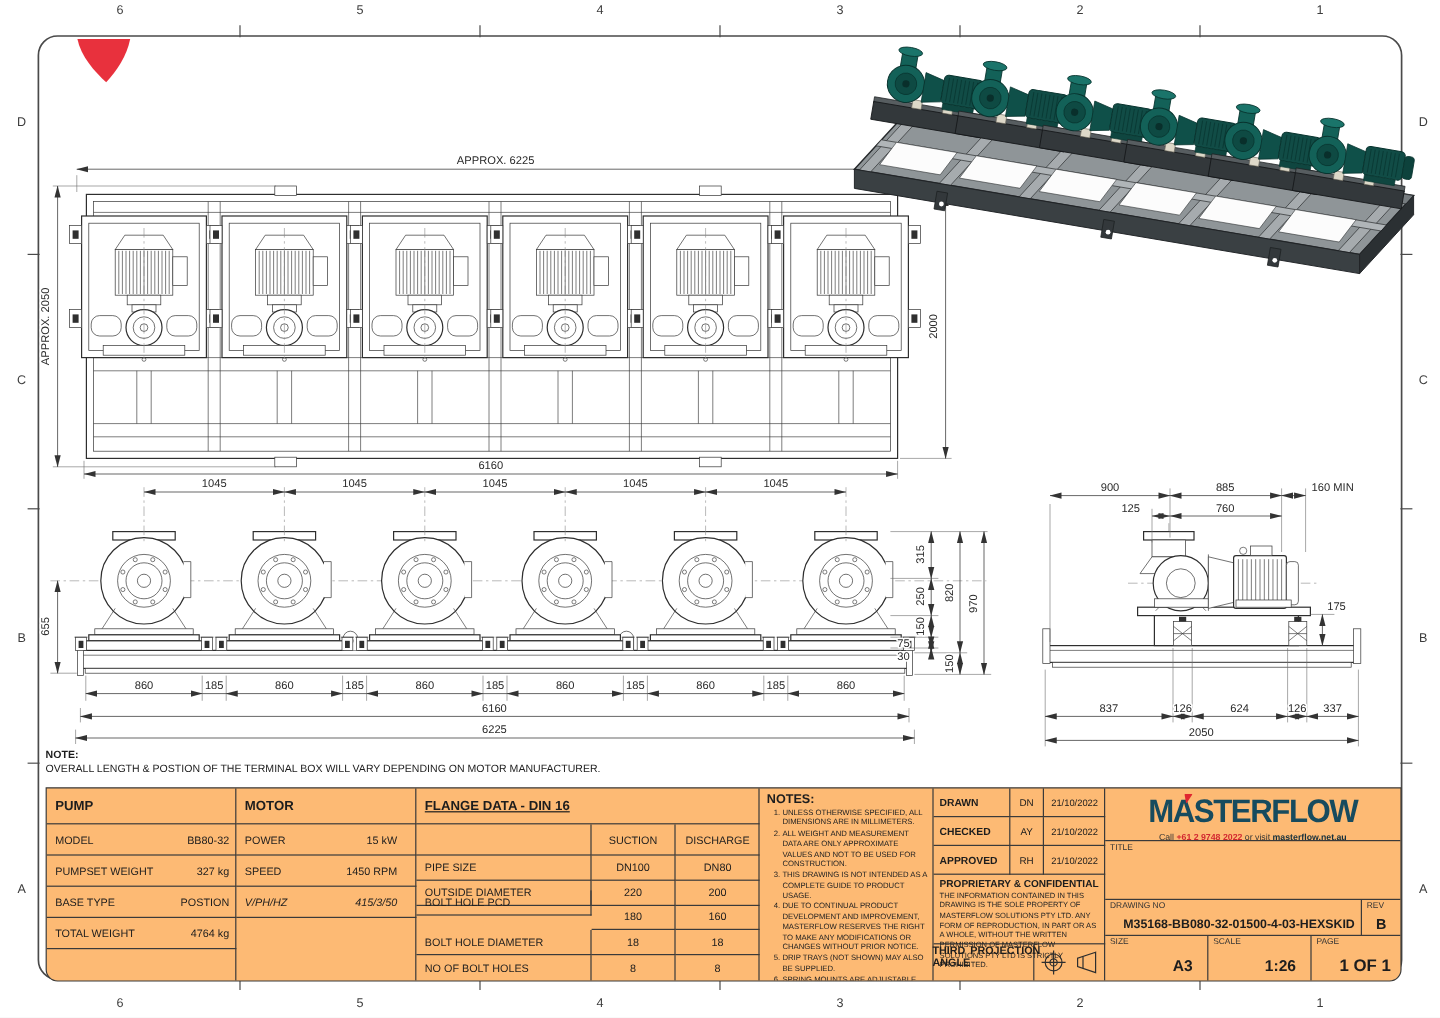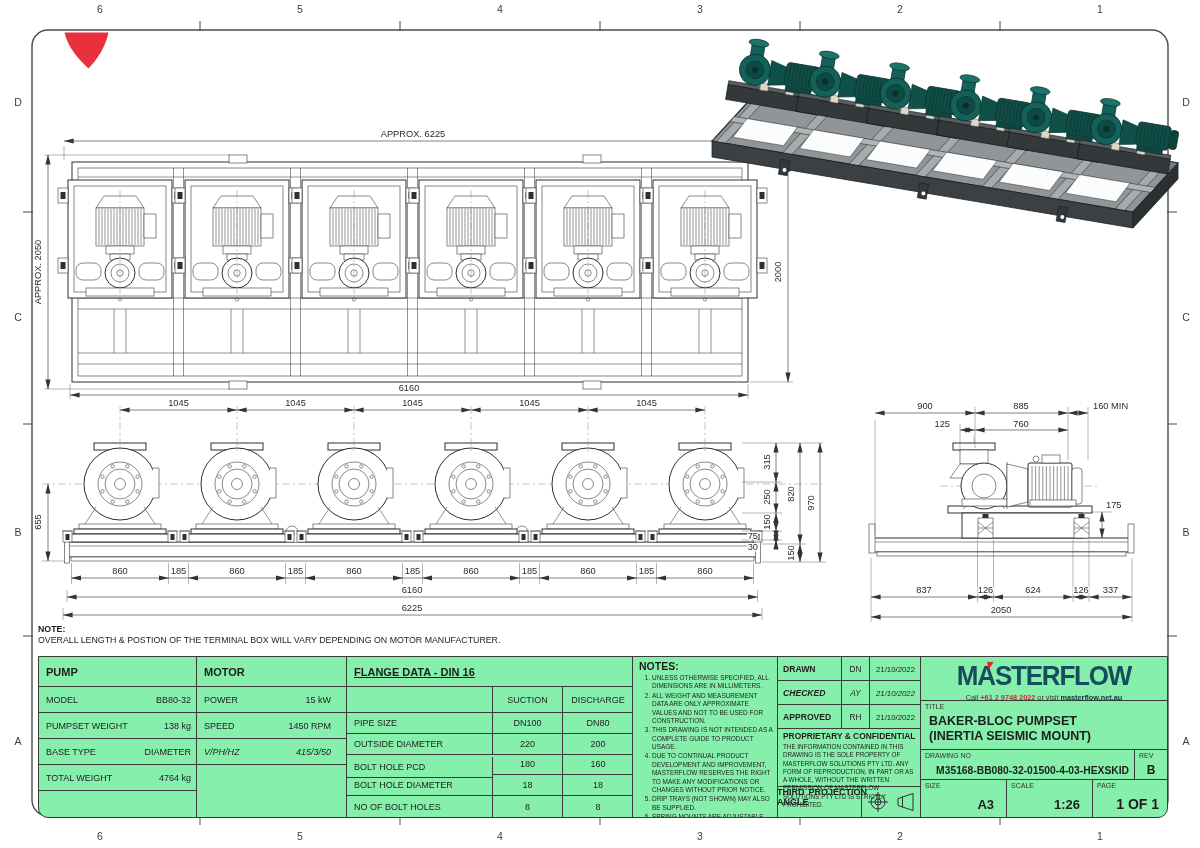--- a/index.html
+++ b/index.html
@@ -14,21 +14,21 @@
   .dim{font-size:9.3px;fill:#2b2b2b;text-anchor:middle;paint-order:stroke;stroke:#fff;stroke-width:2.6px;stroke-linejoin:round;}
   .o2{stroke:#3a3a3a;stroke-width:.55;fill:none;}
   .ow{stroke:#2e2e2e;stroke-width:1;fill:#fff;}
   .ow2{stroke:#3a3a3a;stroke-width:.6;fill:#fff;}
   .dl{stroke:#4a4a4a;stroke-width:.7;fill:none;}
   .ext{stroke:#6b6b6b;stroke-width:.5;fill:none;}
   .cl{stroke:#8a8a8a;stroke-width:.5;fill:none;stroke-dasharray:8 3 2 3;}
   .dk{fill:#2f2f2f;}
   
   .tb{position:absolute;left:38px;top:656px;width:1128px;height:160px;border:1.4px solid #3a3a3a;
-      border-radius:0 0 10px 10px;background:#86efac;font-size:9px;color:#1d1d1d;}
+      border-radius:0 0 10px 10px;background:#fdba74;font-size:9px;color:#1d1d1d;}
   .cell{position:absolute;box-sizing:border-box;}
   .bR{border-right:1.2px solid #3a3a3a;} .bB{border-bottom:1.2px solid #3a3a3a;}
   .hdr{font-weight:bold;font-size:11px;display:flex;align-items:center;padding-left:7px;}
   .krow{display:flex;align-items:center;justify-content:space-between;padding:0 6px 0 7px;font-size:9px;}
   .cen{display:flex;align-items:center;justify-content:center;font-size:9px;}
   .noteblock{position:absolute;left:38px;top:624px;font-size:8.8px;color:#1c1c1c;line-height:1.25;}
   .notes-ol{margin:2px 0 0 0;padding-left:13px;font-size:6.45px;line-height:1.3;color:#222;}
   .notes-ol li{margin-bottom:1px;}
   .prop-body{font-size:6.3px;line-height:1.32;color:#222;margin-top:2px;}
   .lbl7{font-size:7px;color:#333;position:absolute;top:2px;left:4px;}
@@ -529,25 +529,25 @@
   <div class="tb">
 
     <div class="cell bR" style="left:0;top:0;width:158px;height:160px;">
       <div class="cell bB hdr" style="left:0;top:0;width:158px;height:30px;">PUMP</div>
       <div class="cell bB krow" style="left:0;top:30px;width:158px;height:26px;">
         <span>MODEL</span>
           <span>BB80-32</span>
       </div>
       <div class="cell bB krow" style="left:0;top:56px;width:158px;height:26px;">
         <span>PUMPSET WEIGHT</span>
-          <span>138 kg</span>
+          <span>327 kg</span>
       </div>
       <div class="cell bB krow" style="left:0;top:82px;width:158px;height:26px;">
         <span>BASE TYPE</span>
-          <span>DIAMETER</span>
+          <span>POSTION</span>
       </div>
       <div class="cell bB krow" style="left:0;top:108px;width:158px;height:26px;">
         <span>TOTAL WEIGHT</span>
           <span>4764 kg</span>
       </div>
     </div>
 
     <div class="cell bR" style="left:158px;top:0;width:150px;height:160px;">
       <div class="cell bB hdr" style="left:0;top:0;width:150px;height:30px;">MOTOR</div>
       <div class="cell bB krow" style="left:0;top:30px;width:150px;height:26px;padding-right:16px;">
@@ -573,21 +573,21 @@
       <div class="cell bB krow" style="left:0;top:56px;width:146px;height:20.8px;border-right:1.2px solid #3a3a3a;">
           <span>PIPE SIZE</span>
         </div>
       <div class="cell bB cen" style="left:146px;top:56px;width:70px;height:20.8px;border-right:1.2px solid #3a3a3a;">DN100</div>
       <div class="cell bB cen" style="left:216px;top:56px;width:70px;height:20.8px;">DN80</div>
       <div class="cell bB krow" style="left:0;top:76.8px;width:146px;height:20.8px;border-right:1.2px solid #3a3a3a;">
           <span>OUTSIDE DIAMETER</span>
         </div>
       <div class="cell bB cen" style="left:146px;top:76.8px;width:70px;height:20.8px;border-right:1.2px solid #3a3a3a;">220</div>
       <div class="cell bB cen" style="left:216px;top:76.8px;width:70px;height:20.8px;text-align:center;">200</div>
-      <div class="cell bB krow" style="left:0;top:100px;width:146px;height:20.8px;border-right:1.2px solid #3a3a3a;">
+      <div class="cell bB krow" style="left:0;top:85px;width:146px;height:20.8px;border-right:1.2px solid #3a3a3a;">
           <span>BOLT HOLE PCD</span>
         </div>
       <div class="cell bB cen" style="left:146px;top:97.6px;width:70px;height:20.8px;border-right:1.2px solid #3a3a3a;">180</div>
       <div class="cell bB cen" style="left:216px;top:97.6px;width:70px;height:20.8px;">160</div>
       <div class="cell bB krow" style="left:0;top:118.4px;width:146px;height:20.8px;border-right:1.2px solid #3a3a3a;">
           <span>BOLT HOLE DIAMETER</span>
         </div>
       <div class="cell bB cen" style="left:146px;top:118.4px;width:70px;height:20.8px;border-right:1.2px solid #3a3a3a;">18</div>
       <div class="cell bB cen" style="left:216px;top:118.4px;width:70px;height:20.8px;">18</div>
       <div class="cell krow" style="left:0;top:139.2px;width:146px;height:20.8px;border-right:1.2px solid #3a3a3a;">
@@ -608,21 +608,21 @@
         <li>SPRING MOUNTS ARE ADJUSTABLE AND OVERALL HEIGHT WILL VARY.</li>
       </ol>
     </div>
 
     <div class="cell bR" style="left:739px;top:0;width:143px;height:160px;">
       <div class="cell bB" style="left:0;top:0;width:143px;height:24px;">
         <div class="cell" style="left:0;top:0;width:64px;height:24px;border-right:1.2px solid #3a3a3a;display:flex;align-items:center;padding-left:5px;font-weight:bold;font-size:8.6px;">DRAWN</div>
         <div class="cell cen" style="left:64px;top:0;width:28px;height:24px;border-right:1.2px solid #3a3a3a;font-size:8.2px;">DN</div>
         <div class="cell cen" style="left:92px;top:0;width:51px;height:24px;font-size:7.8px;">21/10/2022</div>
       </div>
-      <div class="cell bB" style="left:0;top:24px;width:143px;height:24px;font-style:italic;">
+      <div class="cell bB" style="left:0;top:24px;width:143px;height:24px;">
         <div class="cell" style="left:0;top:0;width:64px;height:24px;border-right:1.2px solid #3a3a3a;display:flex;align-items:center;padding-left:5px;font-weight:bold;font-size:8.6px;">CHECKED</div>
         <div class="cell cen" style="left:64px;top:0;width:28px;height:24px;border-right:1.2px solid #3a3a3a;font-size:8.2px;">AY</div>
         <div class="cell cen" style="left:92px;top:0;width:51px;height:24px;font-size:7.8px;">21/10/2022</div>
       </div>
       <div class="cell bB" style="left:0;top:48px;width:143px;height:24px;">
         <div class="cell" style="left:0;top:0;width:64px;height:24px;border-right:1.2px solid #3a3a3a;display:flex;align-items:center;padding-left:5px;font-weight:bold;font-size:8.6px;">APPROVED</div>
         <div class="cell cen" style="left:64px;top:0;width:28px;height:24px;border-right:1.2px solid #3a3a3a;font-size:8.2px;">RH</div>
         <div class="cell cen" style="left:92px;top:0;width:51px;height:24px;font-size:7.8px;">21/10/2022</div>
       </div>
       <div class="cell bB" style="left:0;top:72px;width:143px;height:58px;padding:2px 4px 0 5px;">
@@ -655,24 +655,20 @@
         </span>
         <div class="callline">
           <span>Call</span>
           <span class="ph">+61 2 9748 2022</span>
           <span>or visit</span>
           <span class="ws">masterflow.net.au</span>
         </div>
       </div>
       <div class="cell bB" style="left:0;top:44px;width:246px;height:49px;">
         <span class="lbl7">TITLE</span>
-        <div style="position:absolute;left:8px;top:13px;font-weight:bold;font-size:12.5px;line-height:1.2;">
-          <div>BAKER-BLOC PUMPSET</div>
-          <div>(INERTIA SEISMIC MOUNT)</div>
-        </div>
       </div>
       <div class="cell bB" style="left:0;top:93px;width:214px;height:30px;border-right:1.2px solid #3a3a3a;">
         <span class="lbl7">DRAWING NO</span>
         <div style="position:absolute;right:5px;bottom:3px;font-weight:bold;font-size:10.3px;">M35168-BB080-32-01500-4-03-HEXSKID</div>
       </div>
       <div class="cell bB" style="left:214px;top:93px;width:32px;height:30px;">
         <span class="lbl7">REV</span>
         <div style="position:absolute;left:0;right:0;bottom:2px;text-align:center;font-weight:bold;font-size:12px;">B</div>
       </div>
       <div class="cell" style="left:0;top:123px;width:86px;height:37px;border-right:1.2px solid #3a3a3a;">

